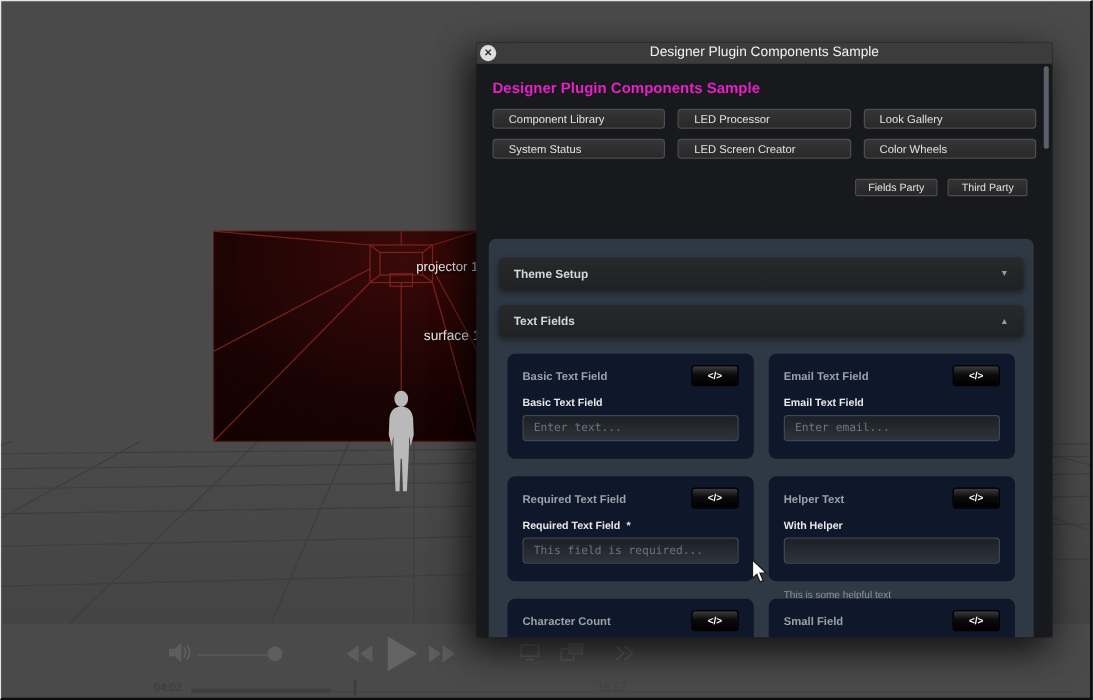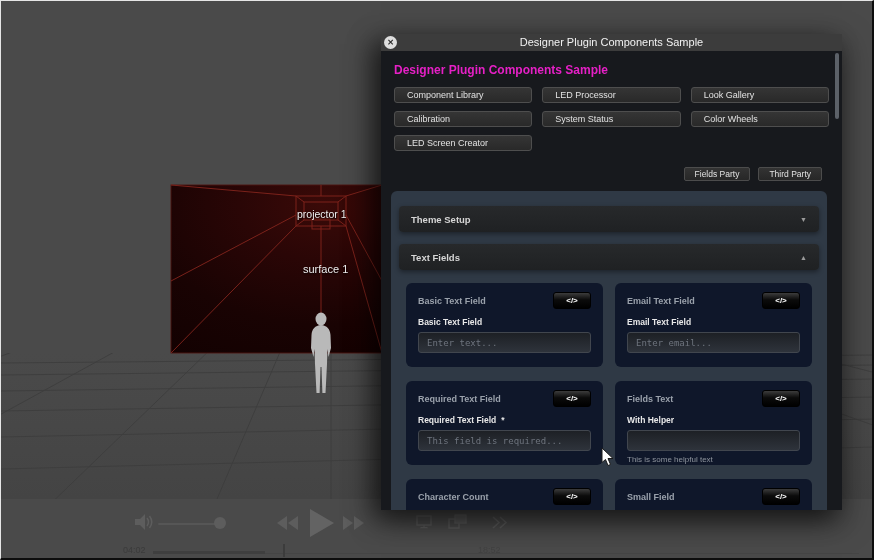--- a/index.html
+++ b/index.html
@@ -11,21 +11,21 @@
     border-right:2px solid #0d0d0d;border-bottom:2px solid #0d0d0d;
     font-family:"Liberation Sans",sans-serif;
   }
   
   .floor{position:absolute;left:0;top:352px;width:874px;height:146px;
     background:linear-gradient(180deg,#4a4a4a,#444444);}
   .floor svg{display:block;}
   .proj-screen{position:absolute;left:170px;top:184px;width:211px;height:168px;
     background:radial-gradient(ellipse 130% 110% at 72% 12%, #3a0a08 0%, #2a0606 30%, #190303 65%, #120101 100%);}
   .wires{position:absolute;left:160px;top:180px;}
-  .scene-label{position:absolute;color:#efefef;text-shadow:0 1px 2px rgba(0,0,0,.85);}
+  .scene-label{position:absolute;color:#efefef;text-shadow:0 1px 2px rgba(0,0,0,.85);margin-left:36px;}
   .lbl-projector{left:296px;top:207px;font-size:10.5px;}
   .lbl-surface{left:302px;top:262px;font-size:11px;}
   .person{position:absolute;left:304px;top:311px;}
   
   .transport{position:absolute;left:0;top:498px;width:874px;height:60px;background:#4a4a4a;}
   .t-abs{position:absolute;}
   .vol-track{left:157px;top:24px;width:58px;height:2px;background:#565656;border-radius:1px;}
   .vol-knob{left:213px;top:18px;width:12px;height:12px;border-radius:50%;background:#5d5d5d;}
   .tl-track{left:152px;top:54px;width:706px;height:1px;background:#454545;}
   .tl-progress{left:152px;top:52px;width:112px;height:3px;background:#3f3f3f;}
@@ -71,21 +71,21 @@
     background:linear-gradient(180deg,#3c3c3c,#0b0b0b 45%,#000);
     color:#fff;font-size:8px;font-weight:bold;line-height:15px;text-align:center;
     font-family:"Liberation Sans",sans-serif;padding:0;}
   .field-label{font-size:8.5px;font-weight:bold;color:#e8e8e8;margin-top:8px;}
   .req-star{margin-left:5px;}
   .txt-input{display:block;width:100%;height:21px;margin-top:5px;padding:0 8px;
     background:linear-gradient(180deg,#1d2025,#2e333b);
     border:1px solid #41464e;border-radius:3px;
     font-family:"DejaVu Sans Mono",monospace;font-size:9px;color:#d0d0d0;}
   .txt-input::placeholder{color:#6e747e;}
-  .helper-text{font-size:8px;color:#8e949d;margin-top:4px;}
+  .helper-text{font-size:8px;color:#8e949d;margin-top:20px;}
   .scroll-thumb{position:absolute;right:3px;top:19px;width:4px;height:66px;
     background:#5c6168;border-radius:2px;}
   .cursor{position:absolute;left:600px;top:446px;}
 </style>
 </head>
 <body>
 
 <div class="screen">
 
   <div style="position:absolute;inset:0;">
@@ -196,24 +196,23 @@
       <div class="title">Designer Plugin Components Sample</div>
     </div>
 
     <div class="dlg-body">
       <h1 class="pink-heading">Designer Plugin Components Sample</h1>
 
       <div class="btn-grid">
         <button class="nav-btn">Component Library</button>
         <button class="nav-btn">LED Processor</button>
         <button class="nav-btn">Look Gallery</button>
-        <button class="nav-btn">Calibration</button>
         <button class="nav-btn">System Status</button>
+        <button class="nav-btn">LED Screen Creator</button>
         <button class="nav-btn">Color Wheels</button>
-        <button class="nav-btn">LED Screen Creator</button>
       </div>
 
       <div class="party-row">
         <button class="party-btn">Fields Party</button>
         <button class="party-btn">Third Party</button>
       </div>
     </div>
 
     <div class="panel">
       <div class="accordion">
@@ -251,21 +250,21 @@
             <button class="code-btn">&lt;/&gt;</button>
           </div>
           <div class="field-label">
             <span>Required Text Field</span><span class="req-star">*</span>
           </div>
           <input class="txt-input" placeholder="This field is required..." style="">
         </div>
 
         <div class="card">
           <div class="card-head">
-            <span class="card-title">Fields Text</span>
+            <span class="card-title">Helper Text</span>
             <button class="code-btn">&lt;/&gt;</button>
           </div>
           <div class="field-label">With Helper</div>
           <input class="txt-input" placeholder="" style="">
           <div class="helper-text">This is some helpful text</div>
         </div>
 
         <div class="card">
           <div class="card-head">
             <span class="card-title">Character Count</span>

